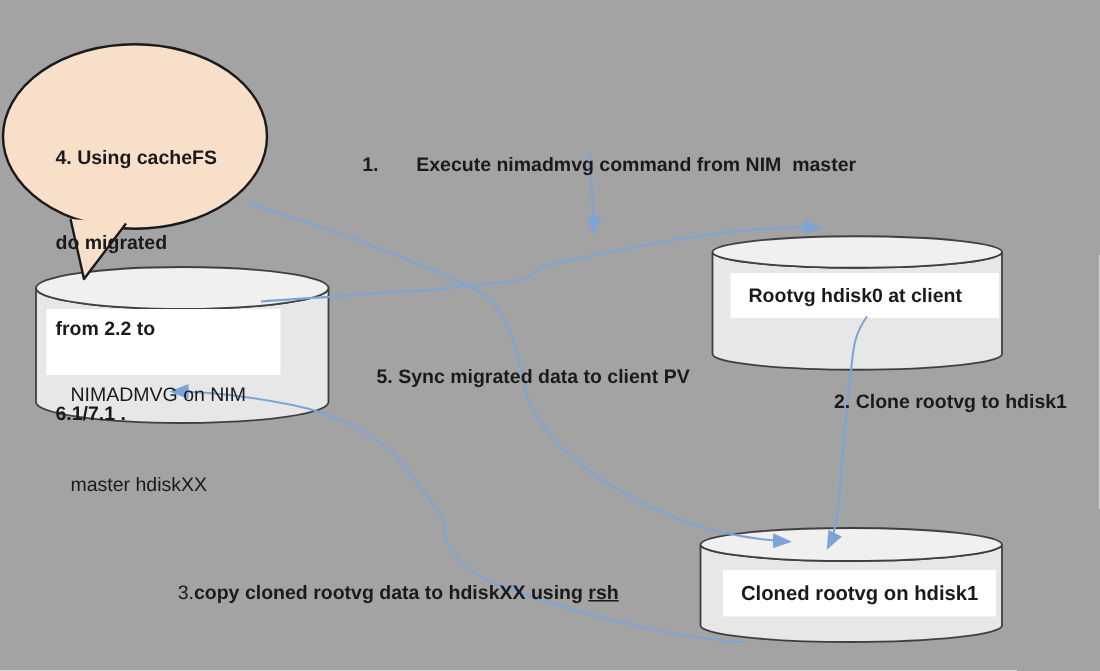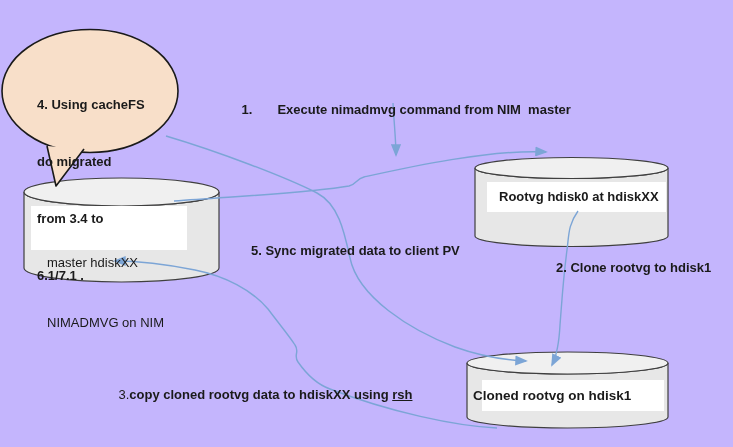--- a/index.html
+++ b/index.html
@@ -1,17 +1,17 @@
 <!DOCTYPE html>
 <html><head>
 <meta charset="utf-8">
 <style>
   html,body{margin:0;padding:0;background:#fff;}
   .stage{
-    position:relative;width:733px;height:447px;background:#c4b5fd;
+    position:relative;width:733px;height:447px;background:#a3a3a3;
     font-family:"Liberation Sans",sans-serif;color:#1a1a1a;overflow:hidden;
   }
   .stage svg{position:absolute;left:0;top:0;}
   .txt{position:absolute;white-space:pre;font-weight:bold;font-size:13px;line-height:17px;}
   .txt .num{display:inline-block;min-width:36px;}
   .txt .num-plain{font-weight:normal;}
   .misspell{
     text-decoration-line:underline;
     text-decoration-style:wavy;
     text-decoration-color:#C00000;
@@ -66,32 +66,32 @@
     <path d="M578 211 C568 225 569 235 567 250 C563 280 562 300 560 325 C559 345 556 357 552 365" fill="none" stroke="#7CA5D6" stroke-width="1.4" marker-end="url(#arr)"></path>
 
     <path d="M166 136 C220 152 285 177 317 193 C338 204 344 230 350 258 C358 297 410 330 455 347 C480 356 505 360 526 361" fill="none" stroke="#7CA5D6" stroke-width="1.4" marker-end="url(#arr)"></path>
 
     <path d="M497 428 C455 426 390 412 330 389 C316 384 305 372 298 362 C293 355 300 352 295 345 C290 337 280 325 268 309 C252 290 225 276 195 270 C165 264 138 261 115 261" fill="none" stroke="#7CA5D6" stroke-width="1.4" marker-end="url(#arr)"></path>
   </svg>
 
   <div class="callout-text">
     <div>4. Using cacheFS</div>
     <div>do migrated</div>
-    <div>from 3.4 to</div>
+    <div>from 2.2 to</div>
     <div>6.1/7.1 .</div>
   </div>
 
   <div class="node-label plain" style="left:47px;top:213px;">
+    <div>NIMADMVG on NIM</div>
     <div>master hdiskXX</div>
-    <div>NIMADMVG on NIM</div>
   </div>
 
-  <div class="node-label bold" style="left:499px;top:189px;">Rootvg hdisk0 at hdiskXX</div>
+  <div class="node-label bold" style="left:499px;top:189px;">Rootvg hdisk0 at client</div>
 
-  <div class="node-label bold" style="left:473px;top:388px;font-size:13.5px;">Cloned rootvg on hdisk1</div>
+  <div class="node-label bold" style="left:494px;top:388px;font-size:13.5px;">Cloned rootvg on hdisk1</div>
 
   <div class="txt" style="left:227px;top:84px;">
     <span class="num">1.</span><span>Execute nimadmvg command from NIM  master</span>
   </div>
 
   <div class="txt" style="left:556px;top:259px;">2. Clone rootvg to hdisk1</div>
 
   <div class="txt" style="left:104px;top:369px;">
     <span class="num-plain">3.</span><span>copy cloned rootvg data to hdiskXX using </span><span class="misspell">rsh</span>
   </div>

